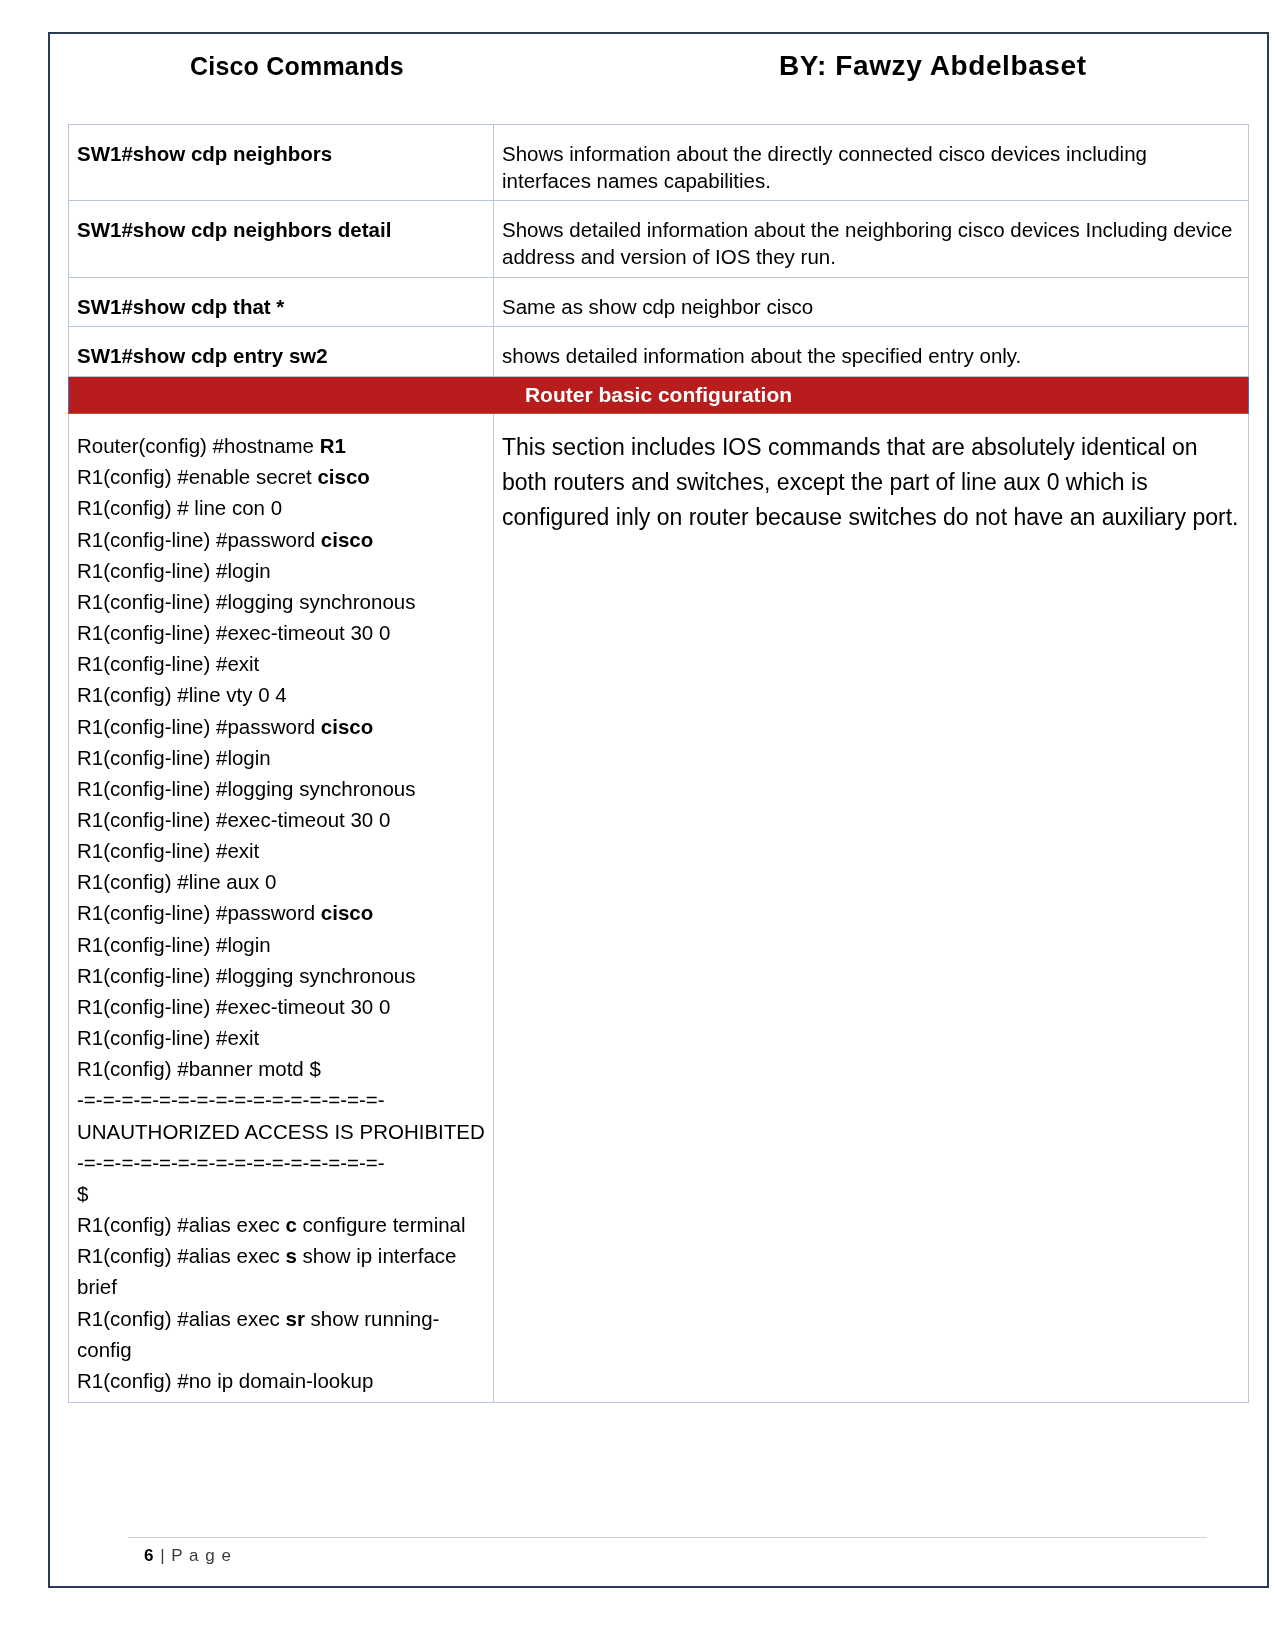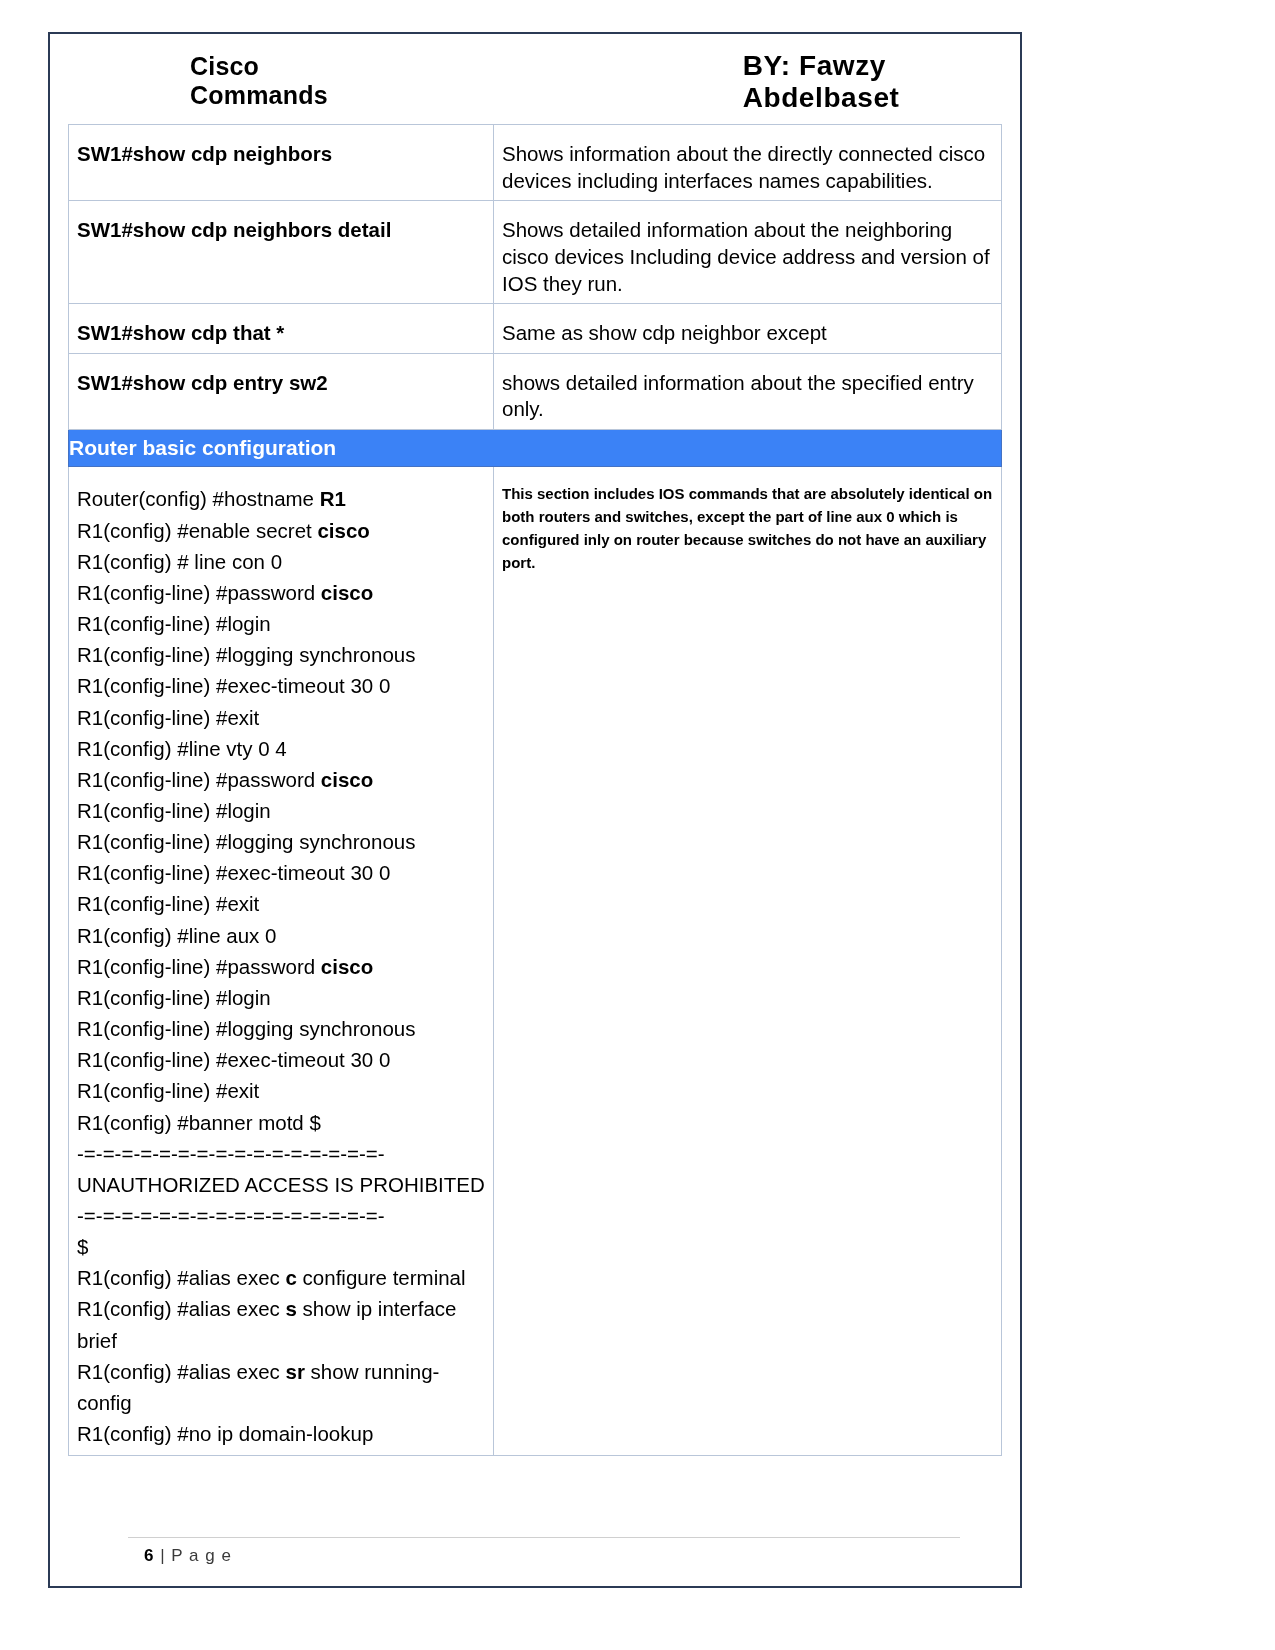--- a/index.html
+++ b/index.html
@@ -10,21 +10,21 @@
   body {
     width: 1275px;
     height: 1650px;
     font-family: "Liberation Sans", sans-serif;
     color: #000000;
   }
   .page {
     position: absolute;
     left: 48px;
     top: 32px;
-    width: 974px;
+    width: 1221px;
     height: 1556px;
     border: 2px solid #2b3a55;
     box-sizing: border-box;
     background: #ffffff;
   }
   .inner {
     position: absolute;
     left: 18px;
     top: 16px;
     right: 18px;
@@ -65,23 +65,23 @@
     line-height: 1.30;
   }
   td.cmd {
     width: 408px;
     font-weight: bold;
   }
   td.desc {
     font-weight: normal;
   }
   tr.section-row td {
-    background: #3b82f6;
+    background: #b91c1c;
     color: #ffffff;
-    text-align: left;
+    text-align: center;
     font-weight: bold;
     font-size: 21px;
     padding: 4px 0 5px 0;
     border: 1px solid #4472c4;
   }
   td.config-block {
     width: 770px;
     padding: 7px 8px 8px 8px;
     margin-left: 44px;
   }
@@ -90,23 +90,22 @@
   }
   .config-line {
     font-size: 20.5px;
     line-height: 1.52;
     white-space: pre-wrap;
   }
   .config-line b {
     font-weight: bold;
   }
   .note-text {
-    font-size: 15px;
+    font-size: 23px;
     line-height: 1.52;
-    font-weight: bold;
   }
   
   .footer {
     position: absolute;
     left: 18px;
     right: 18px;
     bottom: 20px;
   }
   .footer-rule {
     border-top: 1px solid #d0d0d0;
@@ -142,21 +141,21 @@
         <tr>
           <td class="cmd">SW1#show cdp neighbors</td>
           <td class="desc">Shows information about the directly connected cisco devices including interfaces names capabilities.</td>
         </tr>
         <tr>
           <td class="cmd">SW1#show cdp neighbors detail</td>
           <td class="desc">Shows detailed information about the neighboring cisco devices Including device address and version of IOS they run.</td>
         </tr>
         <tr>
           <td class="cmd">SW1#show cdp that *</td>
-          <td class="desc">Same as show cdp neighbor except</td>
+          <td class="desc">Same as show cdp neighbor cisco</td>
         </tr>
         <tr>
           <td class="cmd">SW1#show cdp entry sw2</td>
           <td class="desc">shows detailed information about the specified entry only.</td>
         </tr>
         <tr class="section-row">
           <td colspan="2">Router basic configuration</td>
         </tr>
         <tr>
           <td class="config-block">

